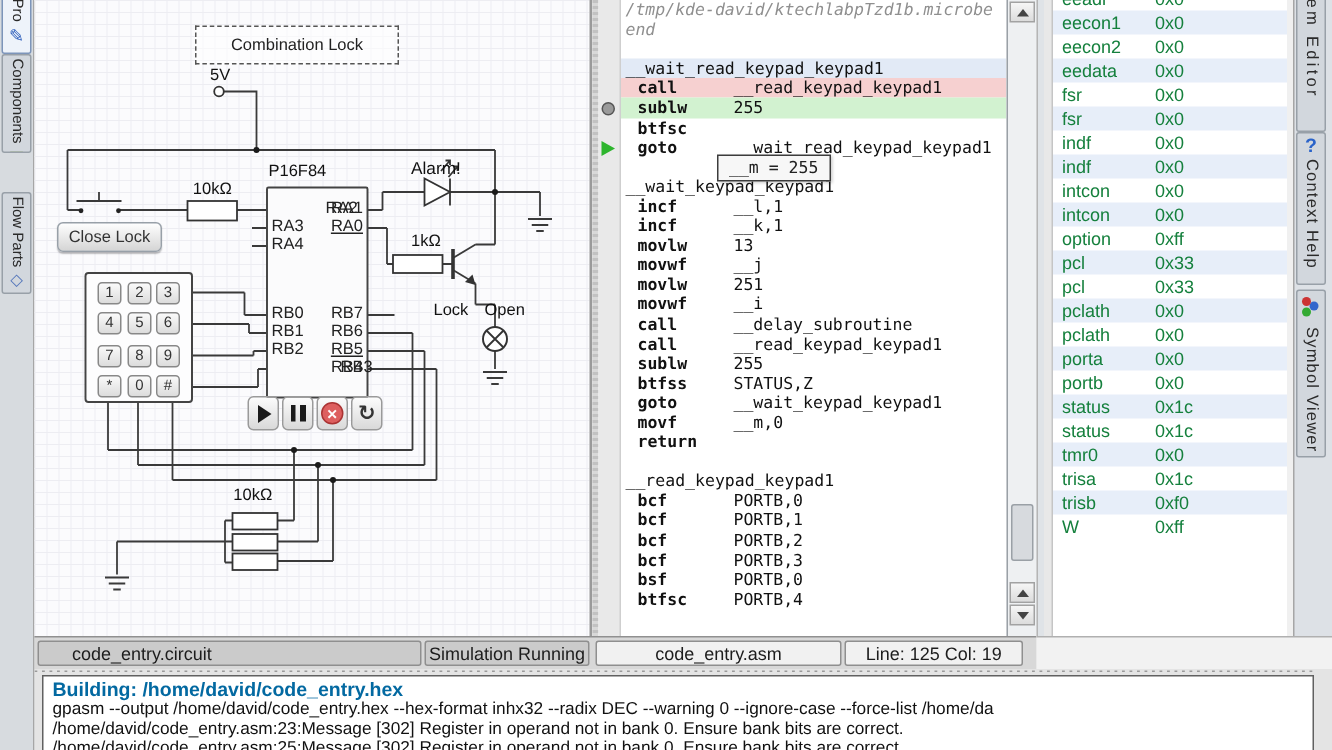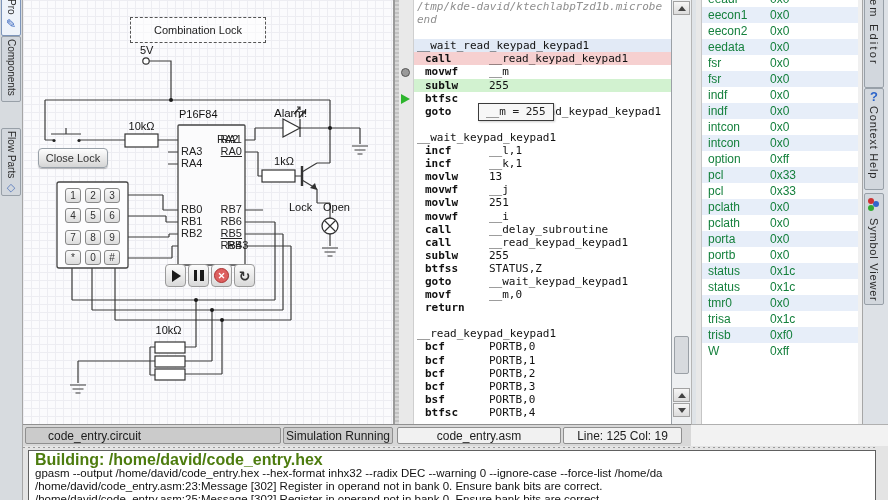--- a/index.html
+++ b/index.html
@@ -75,21 +75,21 @@
   #sb-right{left:691px;top:424px;width:197px;height:22px;background:#f2f2f2;border-top:1px solid #b0b0b0;box-sizing:border-box}
   .seg{position:absolute;top:427px;height:17px;border:1px solid #8f8f8f;border-radius:2px;background:#cbcbcb;
      font-size:12px;color:#1c1c1c;display:flex;align-items:center;box-sizing:border-box}
   .seg.light{background:#f1f1f1}
   
   #bottom-area{left:23px;top:446px;width:865px;height:54px;background:#e4e4e4}
   #dotted-split{left:23px;top:446px;width:853px;height:3px;
      background-image:repeating-linear-gradient(90deg,#9a9a9a 0 2px,transparent 2px 5px);background-position:0 1px;background-repeat:repeat-x;background-size:5px 1px}
   #msgbox{left:28px;top:450px;width:848px;height:60px;background:#fff;border:1px solid #606060;box-sizing:border-box;
      padding:2px 6px;overflow:hidden}
-  #msg-title{font-size:16px;font-weight:bold;color:#4d7c0f;line-height:14px;white-space:nowrap}
+  #msg-title{font-size:13px;font-weight:bold;color:#0369a1;line-height:14px;white-space:nowrap}
   .msg-line{font-size:11.5px;color:#111;line-height:13px;white-space:nowrap}
 </style>
 </head>
 <body>
 
 <div class="abs" id="left-rail">
     <div class="vtab sel" style="top: -4px; height: 40px;">
       <span class="vtext">Pro</span>
       <span class="ticon ti-project-icon">✎</span>
     </div>
@@ -211,21 +211,20 @@
   <div class="abs" id="ed-margin">
       <div class="bp" style="top: 67.5px;"></div>
       <div class="exec-arrow" style="top: 93.7px; border-left-color: rgb(45, 181, 45);"></div>
     </div>
   <div class="abs" id="ed-code">
       <div class="cl"><span class="cmt">/tmp/kde-david/ktechlabpTzd1b.microbe</span></div>
       <div class="cl"><span class="cmt">end</span></div>
       <div class="cl"></div>
       <div class="cl" style="background: rgb(226, 234, 246);"><span class="lbl">__wait_read_keypad_keypad1</span></div>
       <div class="cl" style="background: rgb(246, 208, 208);"><span class="op">call</span><span class="arg">__read_keypad_keypad1</span></div>
-      <div class="cl"><span class="op">movwf</span><span class="arg">__m</span></div>
       <div class="cl" style="background: rgb(210, 242, 208);"><span class="op">sublw</span><span class="arg">255</span></div>
       <div class="cl"><span class="op">btfsc</span><span class="arg"></span></div>
       <div class="cl"><span class="op">goto</span><span class="arg">__wait_read_keypad_keypad1</span></div>
       <div class="cl"></div>
       <div class="cl"><span class="lbl">__wait_keypad_keypad1</span></div>
       <div class="cl"><span class="op">incf</span><span class="arg">__l,1</span></div>
       <div class="cl"><span class="op">incf</span><span class="arg">__k,1</span></div>
       <div class="cl"><span class="op">movlw</span><span class="arg">13</span></div>
       <div class="cl"><span class="op">movwf</span><span class="arg">__j</span></div>
       <div class="cl"><span class="op">movlw</span><span class="arg">251</span></div>

